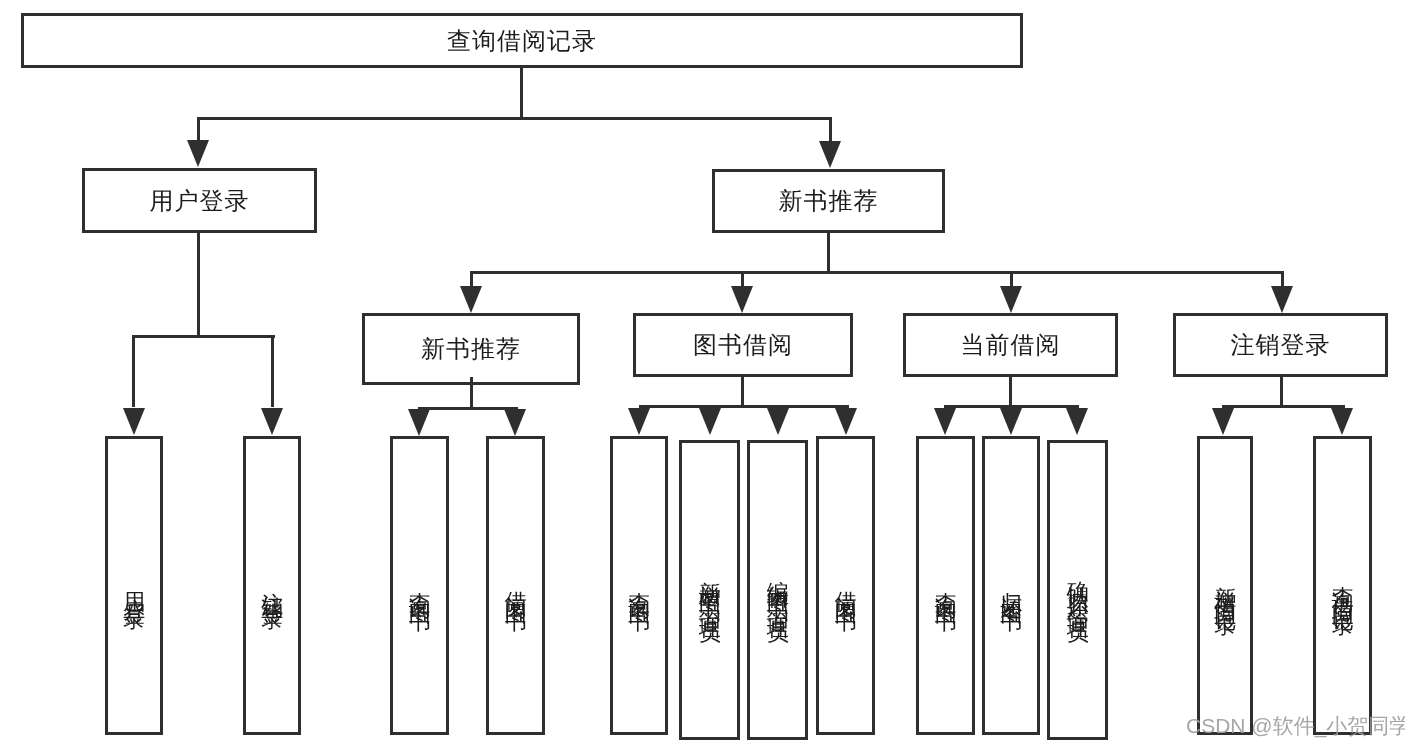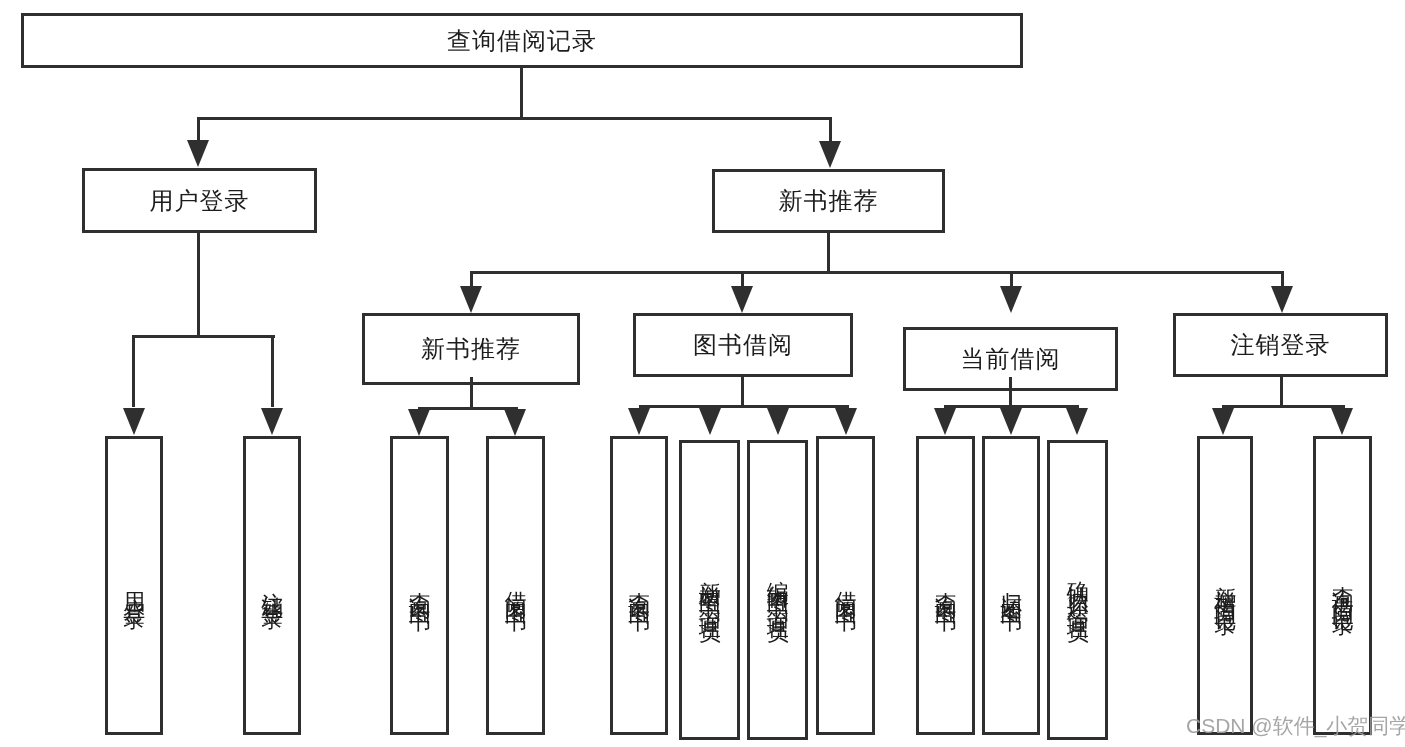--- a/index.html
+++ b/index.html
@@ -36,21 +36,21 @@
 
 <div class="canvas">
 
   <div class="box h-label" style="left:21px; top:13px; width:1002px; height:55px;">查询借阅记录</div>
 
   <div class="box h-label" style="left:82px; top:168px; width:235px; height:65px;">用户登录</div>
   <div class="box h-label" style="left:712px; top:169px; width:233px; height:64px;">新书推荐</div>
 
   <div class="box h-label" style="left:362px; top:313px; width:218px; height:72px;">新书推荐</div>
   <div class="box h-label" style="left:633px; top:313px; width:220px; height:64px;">图书借阅</div>
-  <div class="box h-label" style="left:903px; top:327px; width:215px; height:64px;">当前借阅</div>
+  <div class="box h-label" style="left:903px; top:313px; width:215px; height:64px;">当前借阅</div>
   <div class="box h-label" style="left:1173px; top:313px; width:215px; height:64px;">注销登录</div>
 
   <div class="box leaf" style="left:105px; top:436px; width:58px; height:299px;">用户登录</div>
   <div class="box leaf" style="left:243px; top:436px; width:58px; height:299px;">注销登录</div>
 
   <div class="box leaf" style="left:390px; top:436px; width:59px; height:299px;">查询图书</div>
   <div class="box leaf" style="left:486px; top:436px; width:59px; height:299px;">借阅图书</div>
 
   <div class="box leaf" style="left:610px; top:436px; width:58px; height:299px;">查询图书</div>
   <div class="box leaf" style="left:679px; top:440px; width:61px; height:300px;">新增图书（管理员）</div>

